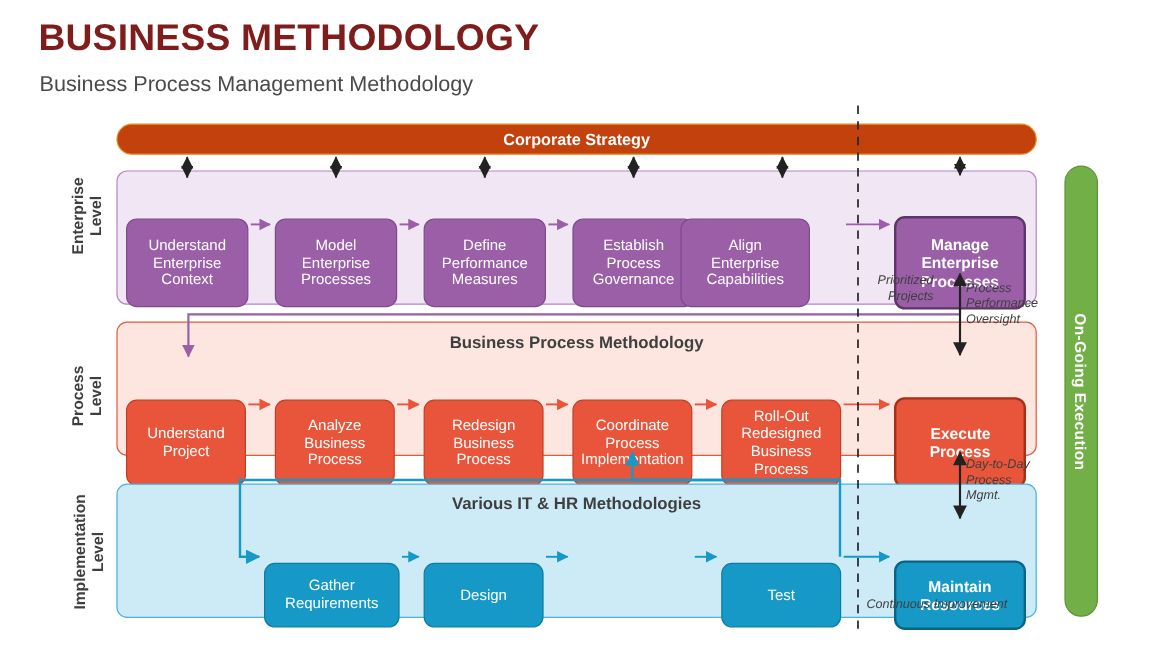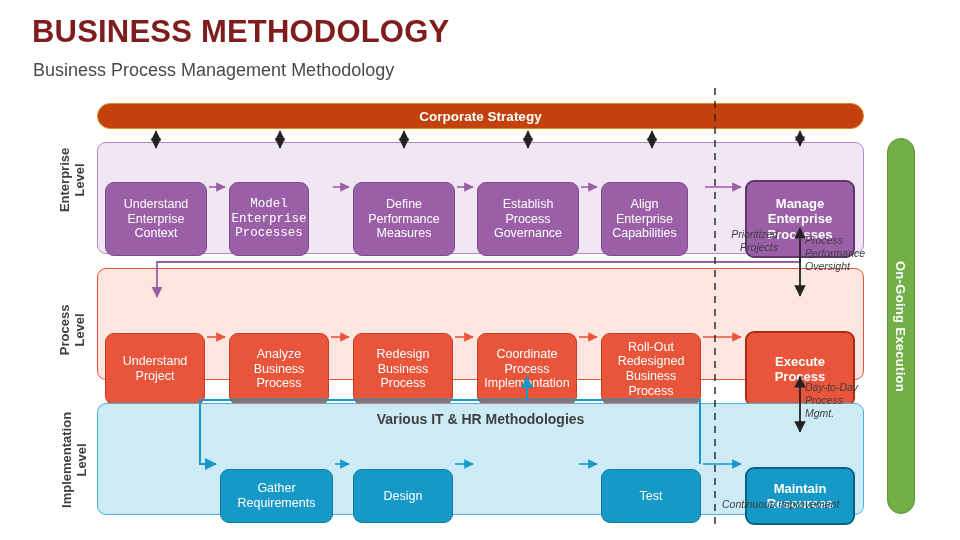--- a/index.html
+++ b/index.html
@@ -83,21 +83,21 @@
     font-size:12.5px;line-height:1.18;
     padding:2px 4px;
     white-space:pre-line;
     margin-top:32px;
   }
   .node.purple{background:#9B5FA8;border:1.3px solid #7E4A8C;}
   .node.orange{background:#E8553A;border:1.3px solid #C53E24;}
   .node.teal{background:#1699C6;border:1.3px solid #0E7BA1;}
   .node.emph{font-weight:bold;font-size:13px;border-width:2.2px;}
   .node.emph.purple{border-color:#5E3568;}
-  .node.emph.orange{border-color:#A92E17;}
+  .node.emph.orange{border-color:#A92E17;text-align:right;}
   .node.emph.teal{border-color:#0A6385;}
 
   
   .annot{
     position:absolute;
     font-size:10.5px;font-style:italic;color:#3f3f3f;
     line-height:1.22;white-space:pre-line;
   }
   .annot.right{text-align:right;}
   .annot.left{text-align:left;}
@@ -123,37 +123,38 @@
 
   <div class="green-bar" style="left:887px;top:138px;width:28px;height:376px;">
     <span>On-Going Execution</span>
   </div>
 
   <div class="band band-enterprise" style="left:97px;top:142px;width:767px;height:112px;"></div>
 
   <div class="node purple" style="left:105px;top:150px;width:102px;height:74px;">Understand
 Enterprise
 Context</div>
-  <div class="node purple" style="left:229px;top:150px;width:80px;height:74px;font-family:Liberation Mono, monospace;">Model
+  <div class="node purple" style="left:229px;top:150px;width:102px;height:74px;">Model
 Enterprise
 Processes</div>
   <div class="node purple" style="left:353px;top:150px;width:102px;height:74px;">Define
 Performance
 Measures</div>
   <div class="node purple" style="left:477px;top:150px;width:102px;height:74px;">Establish
 Process
 Governance</div>
-  <div class="node purple" style="left:601px;top:150px;width:87px;height:74px;">Align
+  <div class="node purple" style="left:567px;top:150px;width:108px;height:74px;">Align
 Enterprise
 Capabilities</div>
   <div class="node purple emph" style="left:745px;top:148px;width:110px;height:78px;">Manage
 Enterprise
 Processes</div>
 
   <div class="band band-process" style="left:97px;top:268px;width:767px;height:112px;"></div>
+  <div class="band-title" style="left:97px;top:277px;width:767px;">Business Process Methodology</div>
 
   <div class="node orange" style="left:105px;top:301px;width:100px;height:72px;">Understand
 Project</div>
   <div class="node orange" style="left:229px;top:301px;width:100px;height:72px;">Analyze
 Business
 Process</div>
   <div class="node orange" style="left:353px;top:301px;width:100px;height:72px;">Redesign
 Business
 Process</div>
   <div class="node orange" style="left:477px;top:301px;width:100px;height:72px;">Coordinate

